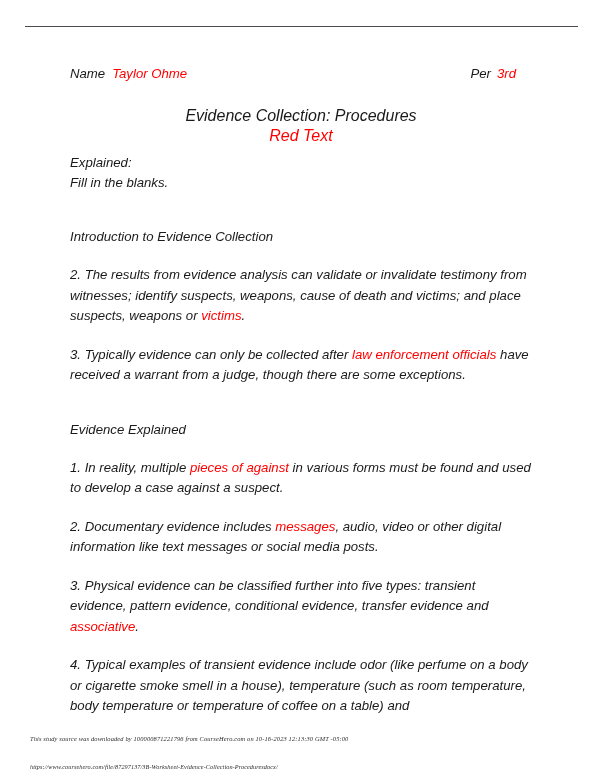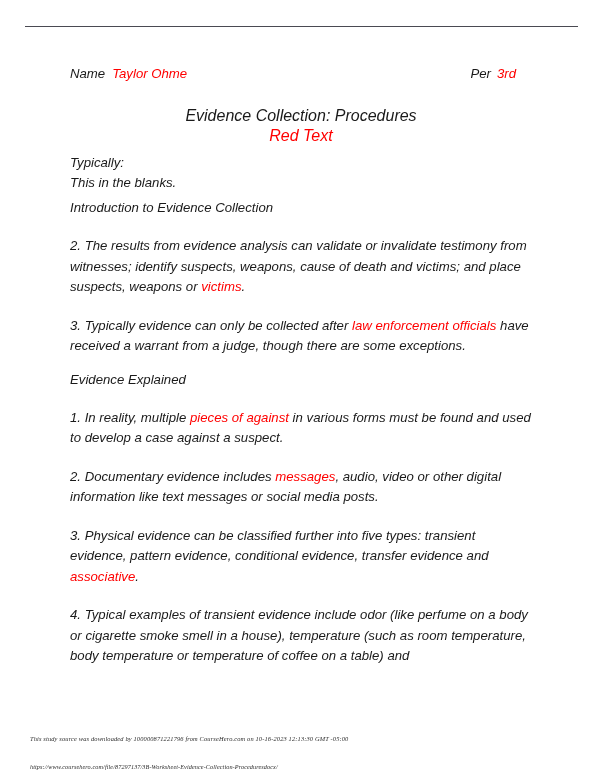--- a/index.html
+++ b/index.html
@@ -74,21 +74,21 @@
 
   
   .directions {
     margin-top: 7px;
     font-size: 13.2px;
     line-height: 20px;
   }
   .directions .line { display: block; }
 
   .section-heading {
-    margin-top: 5px;
+    margin-top: 34px;
     font-size: 13.2px;
     line-height: 20px;
   }
 
   .para {
     margin-top: 18px;
     font-size: 13.2px;
     line-height: 20.5px;
     text-align: left;
   }
@@ -125,22 +125,22 @@
       <span>Name</span><span class="red name-value">Taylor Ohme</span>
       <span class="per-group"><span>Per</span><span class="red per-value">3rd</span></span>
     </div>
 
     <div class="title-block">
       <span class="title-main">Evidence Collection: Procedures</span>
       <span class="title-sub red">Red Text</span>
     </div>
 
     <div class="directions">
-      <span class="line">Typically:</span>
-      <span class="line">This in the blanks.</span>
+      <span class="line">Explained:</span>
+      <span class="line">Fill in the blanks.</span>
     </div>
 
     <div class="section-heading">Introduction to Evidence Collection</div>
 
 
     <p class="para"><span>2.</span> <span>The results from evidence analysis can validate or invalidate testimony from witnesses; identify suspects, weapons, cause of death and victims; and place suspects, weapons or </span><span class="red">victims</span><span>.</span></p>
 
     <p class="para"><span>3.</span> <span>Typically evidence can only be collected after </span><span class="red">law enforcement officials</span><span> have received a warrant from a judge, though there are some exceptions.</span></p>
 
     <div class="section-heading">Evidence Explained</div>

